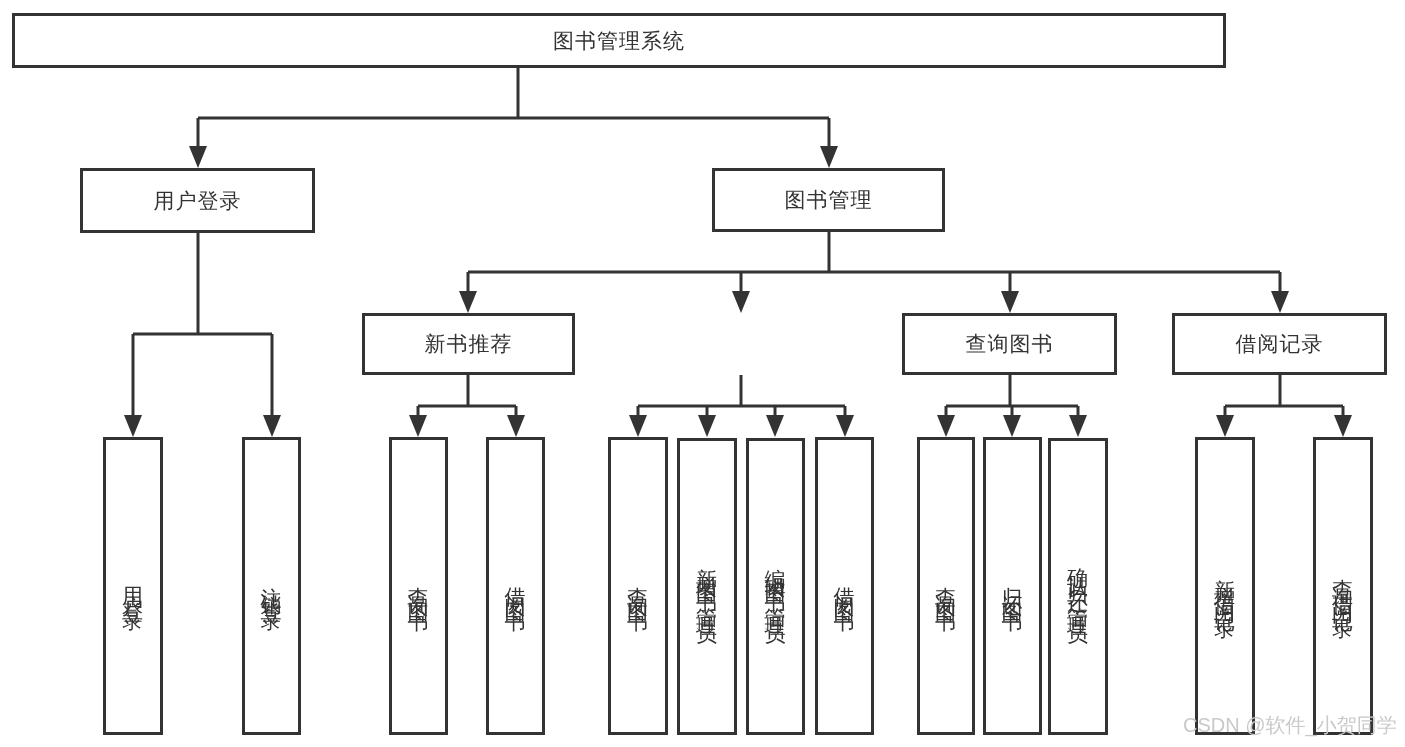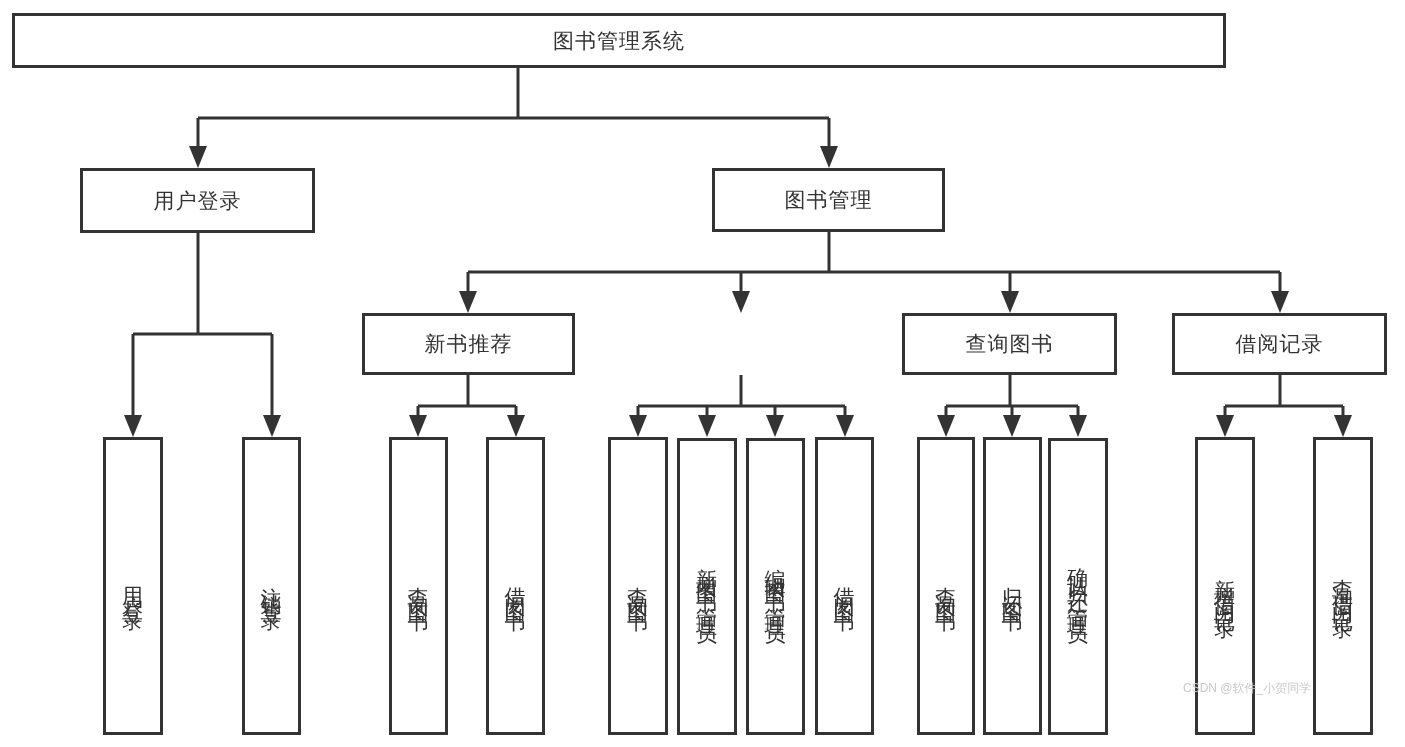--- a/index.html
+++ b/index.html
@@ -36,22 +36,22 @@
   .vbox {
     font-size: 21px;
     writing-mode: vertical-rl;
     text-orientation: mixed;
     letter-spacing: 8px;
     line-height: 1;
   }
   .watermark {
     position: absolute;
     left: 1183px;
-    top: 680px;
-    font-size: 12px;
+    top: 712px;
+    font-size: 20px;
     color: #c9c9c9;
     white-space: nowrap;
     z-index: 10;
   }
 </style>
 </head>
 <body>
 
 <div class="stage">
 

